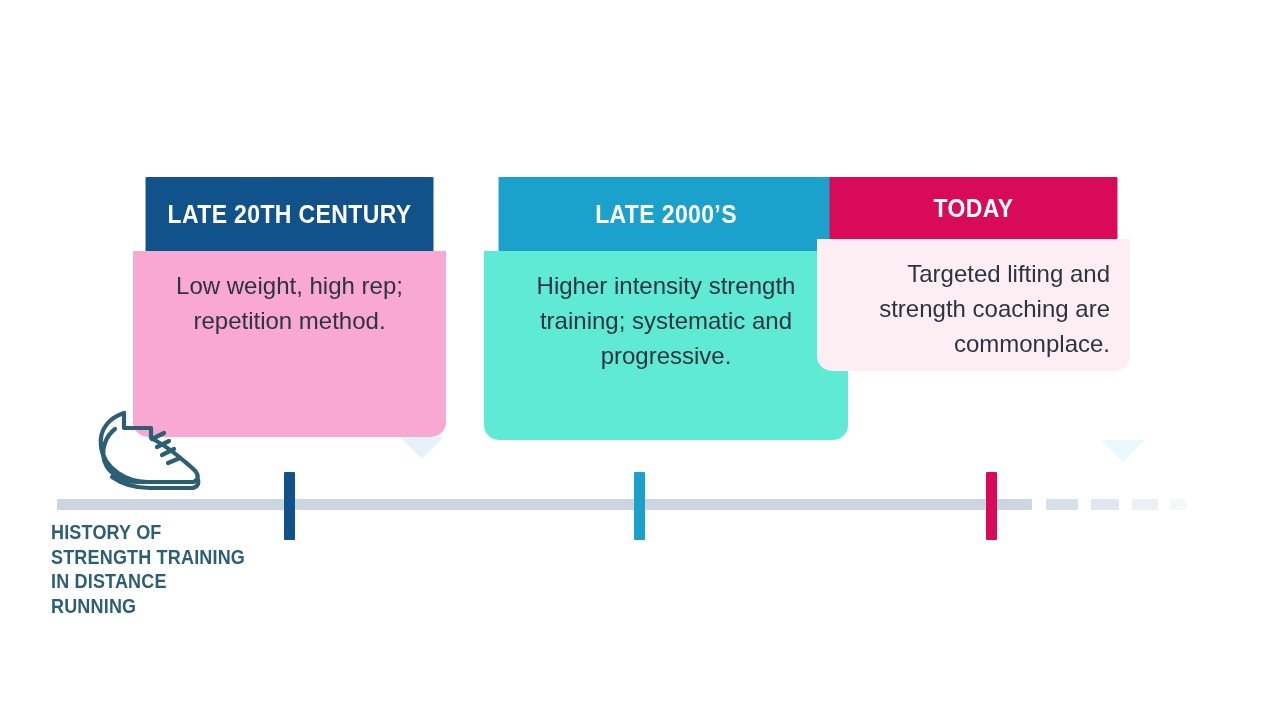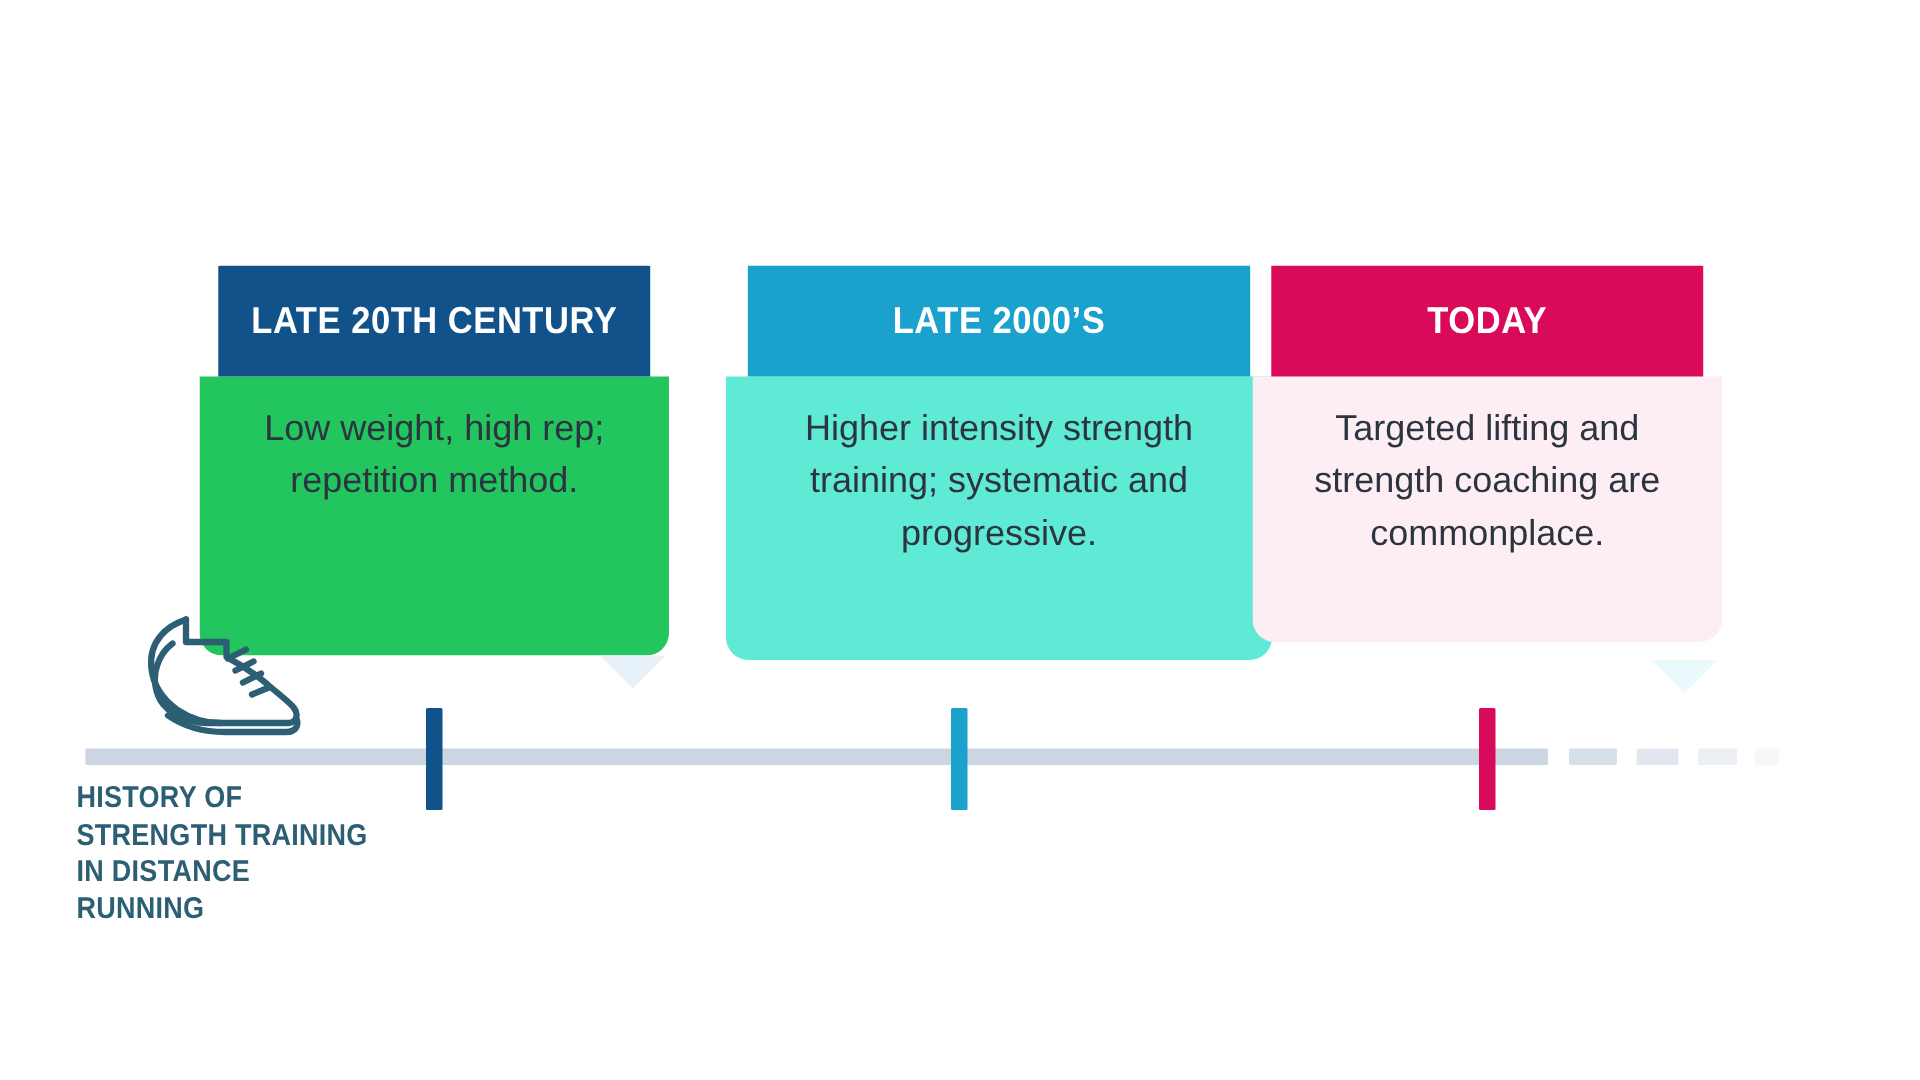--- a/index.html
+++ b/index.html
@@ -93,33 +93,33 @@
     bottom: -22px;
     width: 0;
     height: 0;
     border-left: 22px solid transparent;
     border-right: 22px solid transparent;
   }
 
   
   #card-late-20th-century { left: 133px; top: 177px; width: 313px; height: 260px; }
   #card-late-20th-century .card-header { background: #105289; }
-  #card-late-20th-century .card-body   { background: #22c55e; }
+  #card-late-20th-century .card-body   { background: #f9a8d4; }
   #card-late-20th-century .card-tail   { left: 267px; border-top: 22px solid #e6f1fa; }
 
   
   #card-late-2000s { left: 484px; top: 177px; width: 364px; height: 263px; }
   #card-late-2000s .card-header { background: #1aa1cc; }
   #card-late-2000s .card-body   { background: #5eead4; }
   #card-late-2000s .card-tail   { left: 617px; border-top: 22px solid #eafafc; }
 
   
-  #card-today { left: 835px; top: 177px; width: 313px; height: 251px; }
+  #card-today { left: 817px; top: 177px; width: 313px; height: 194px; }
   #card-today .card-header { background: #da0a5b; }
-  #card-today .card-body   { background: #fdeef3; }
+  #card-today .card-body   { background: #fdeef3; text-align: right; }
 
   
   .marker {
     position: absolute;
     width: 11px;
     height: 68px;
     border-radius: 1px;
   }
   #marker-late-20th-century { left: 284px; top: 472px; background: #105289; }
   #marker-late-2000s        { left: 634px; top: 472px; background: #1aa1cc; }

